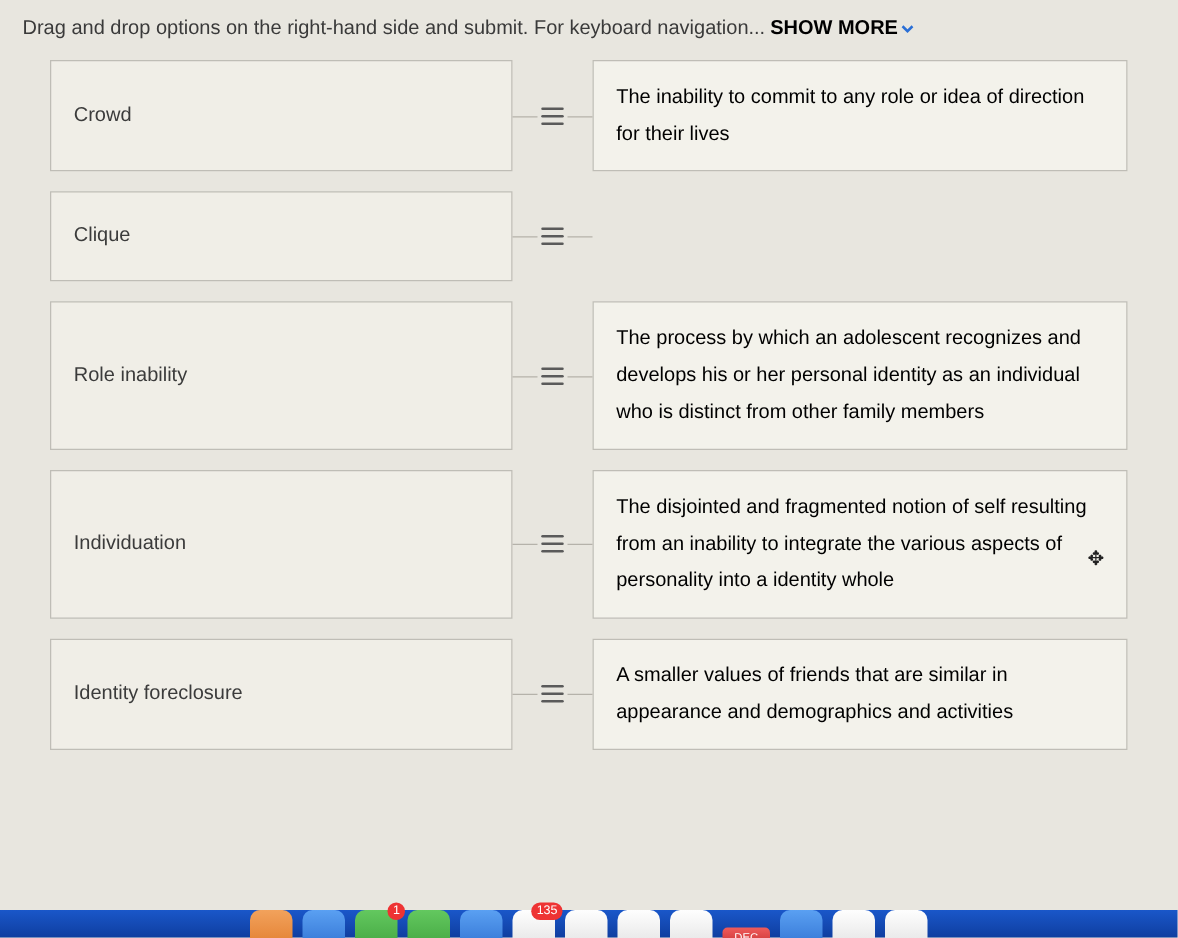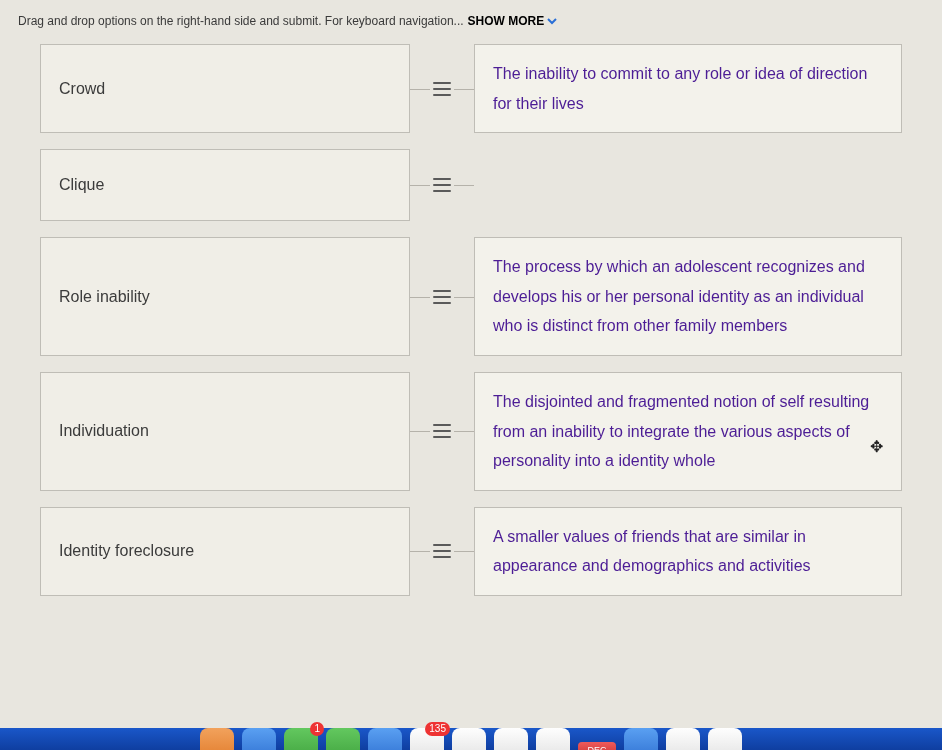--- a/index.html
+++ b/index.html
@@ -8,21 +8,21 @@
       background: #e8e6df;
       width: 942px;
       height: 750px;
       overflow: hidden;
       color: #333;
     }
     .page {
       padding: 14px 18px 0 18px;
     }
     .instructions {
-      font-size: 12px;
+      font-size: 16px;
       color: #3a3a3a;
       margin-bottom: 16px;
       display: flex;
       align-items: center;
       gap: 4px;
       text-align: center;
     }
     .show-more {
       color: #000000;
       font-weight: 600;
@@ -85,21 +85,21 @@
       height: 2px;
       background: #5a5a5a;
       border-radius: 1px;
     }
     .def-box {
       flex: 1;
       border: 1px solid #bfbdb6;
       background: rgba(248,246,240,0.7);
       padding: 14px 18px;
       font-size: 16px;
-      color: #4c1d95;
+      color: #000000;
       line-height: 1.85;
       display: flex;
       align-items: center;
       min-height: 72px;
       cursor: grab;
     }
     .move-cursor {
       position: absolute;
       left: 870px;
       top: 437px;

